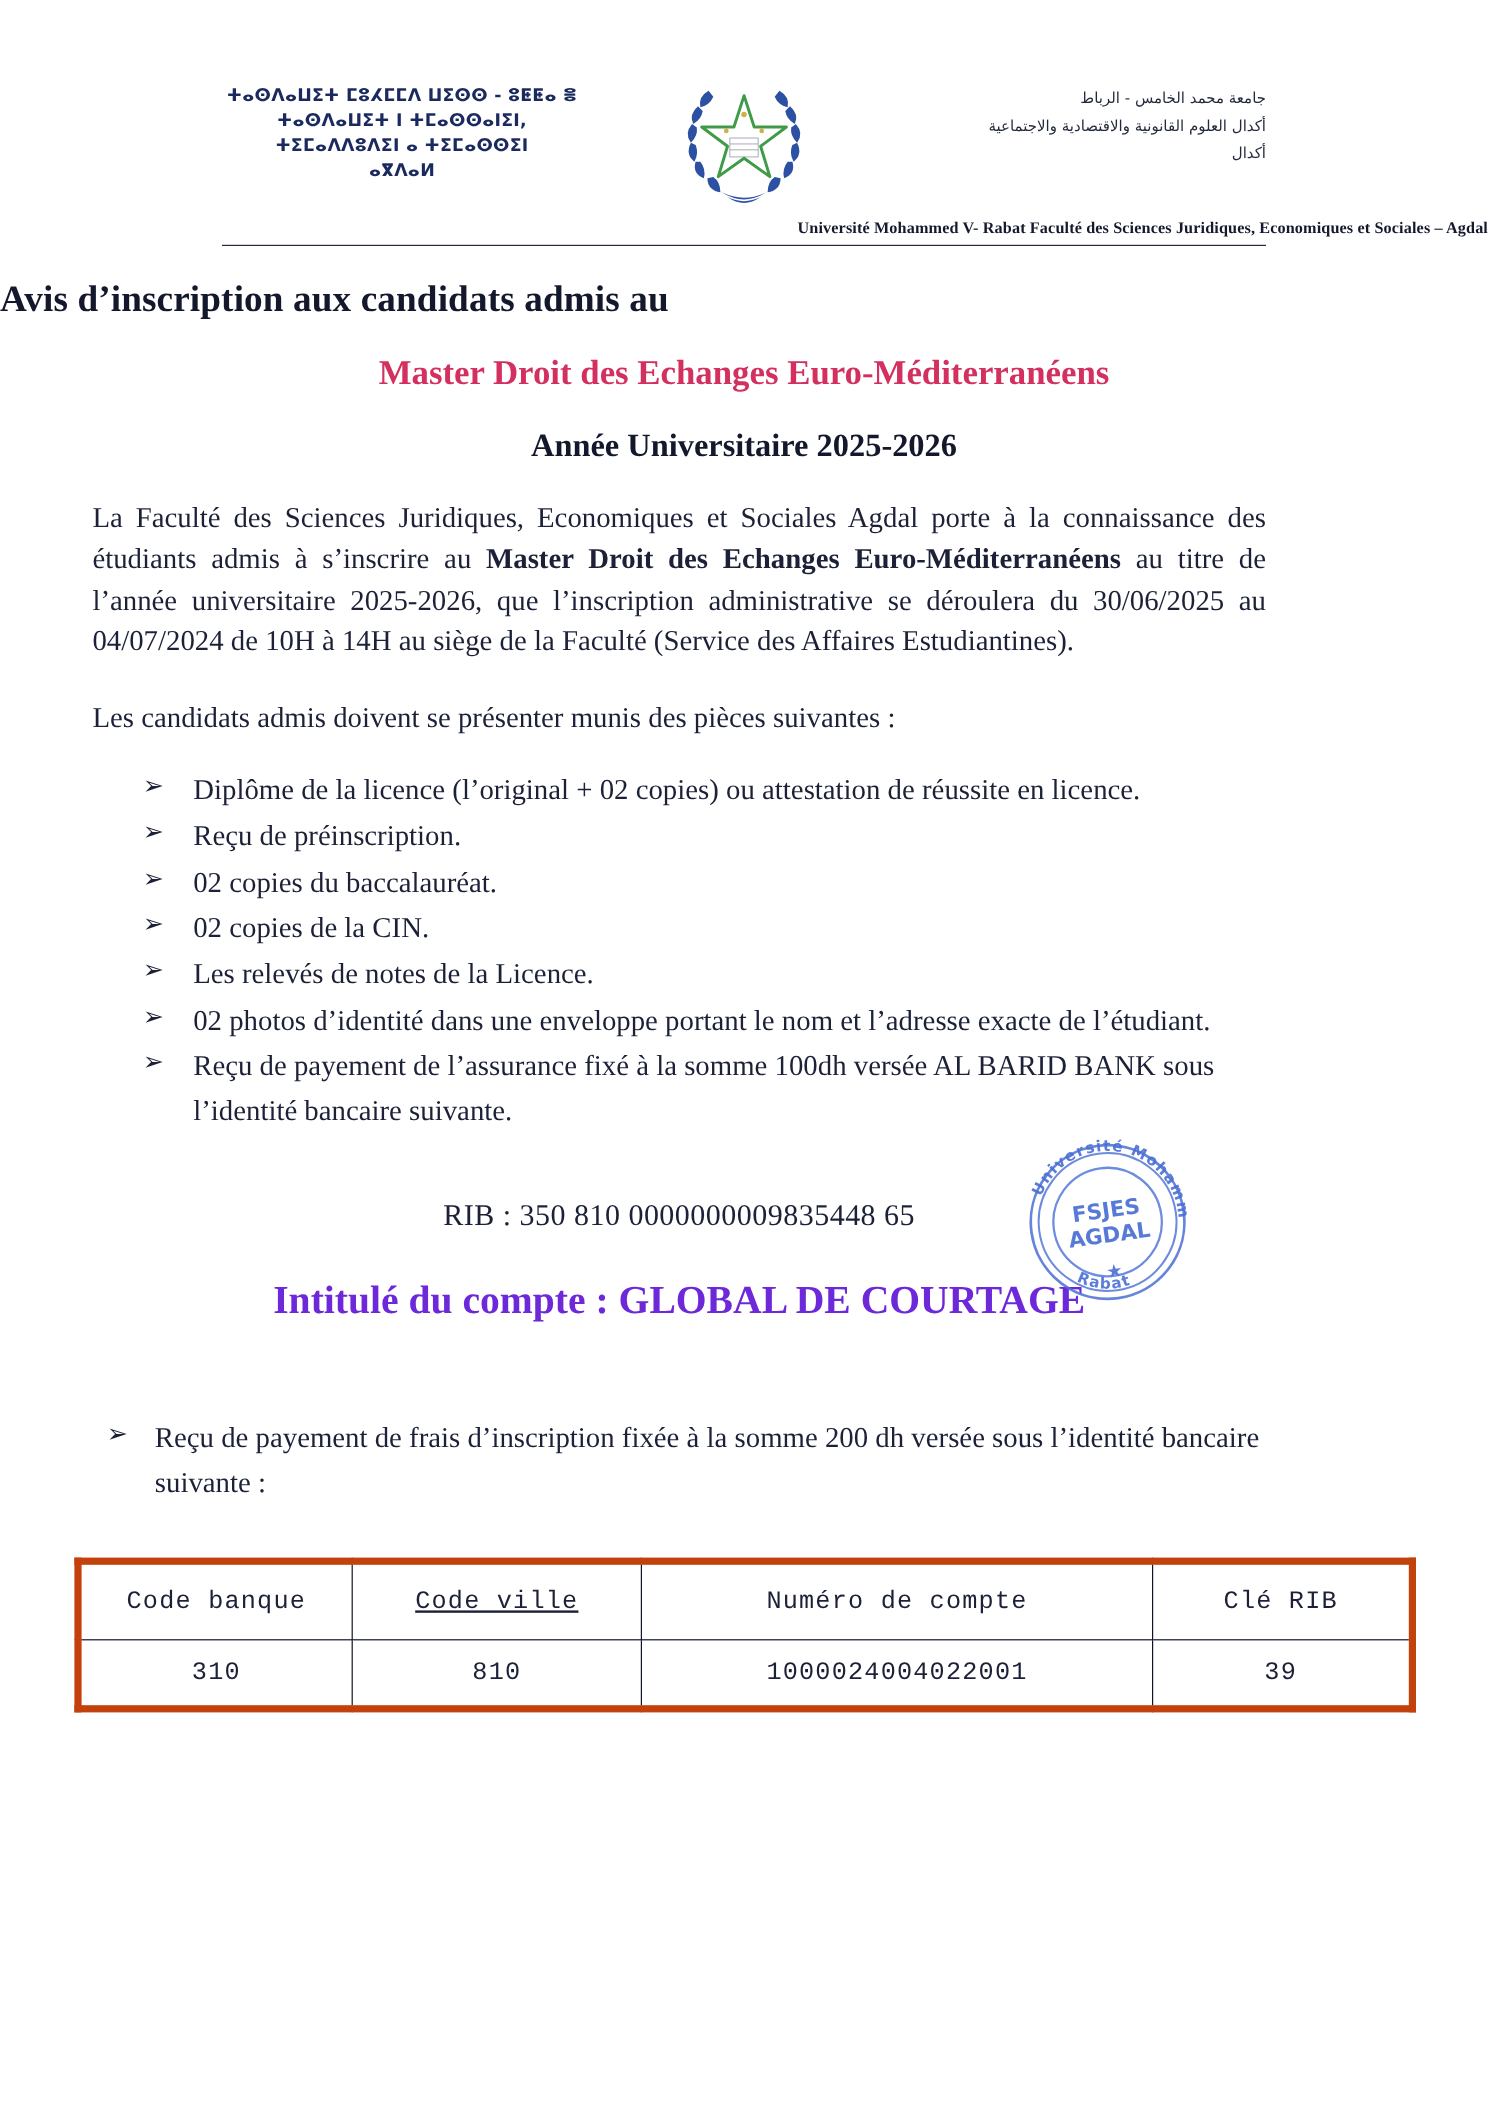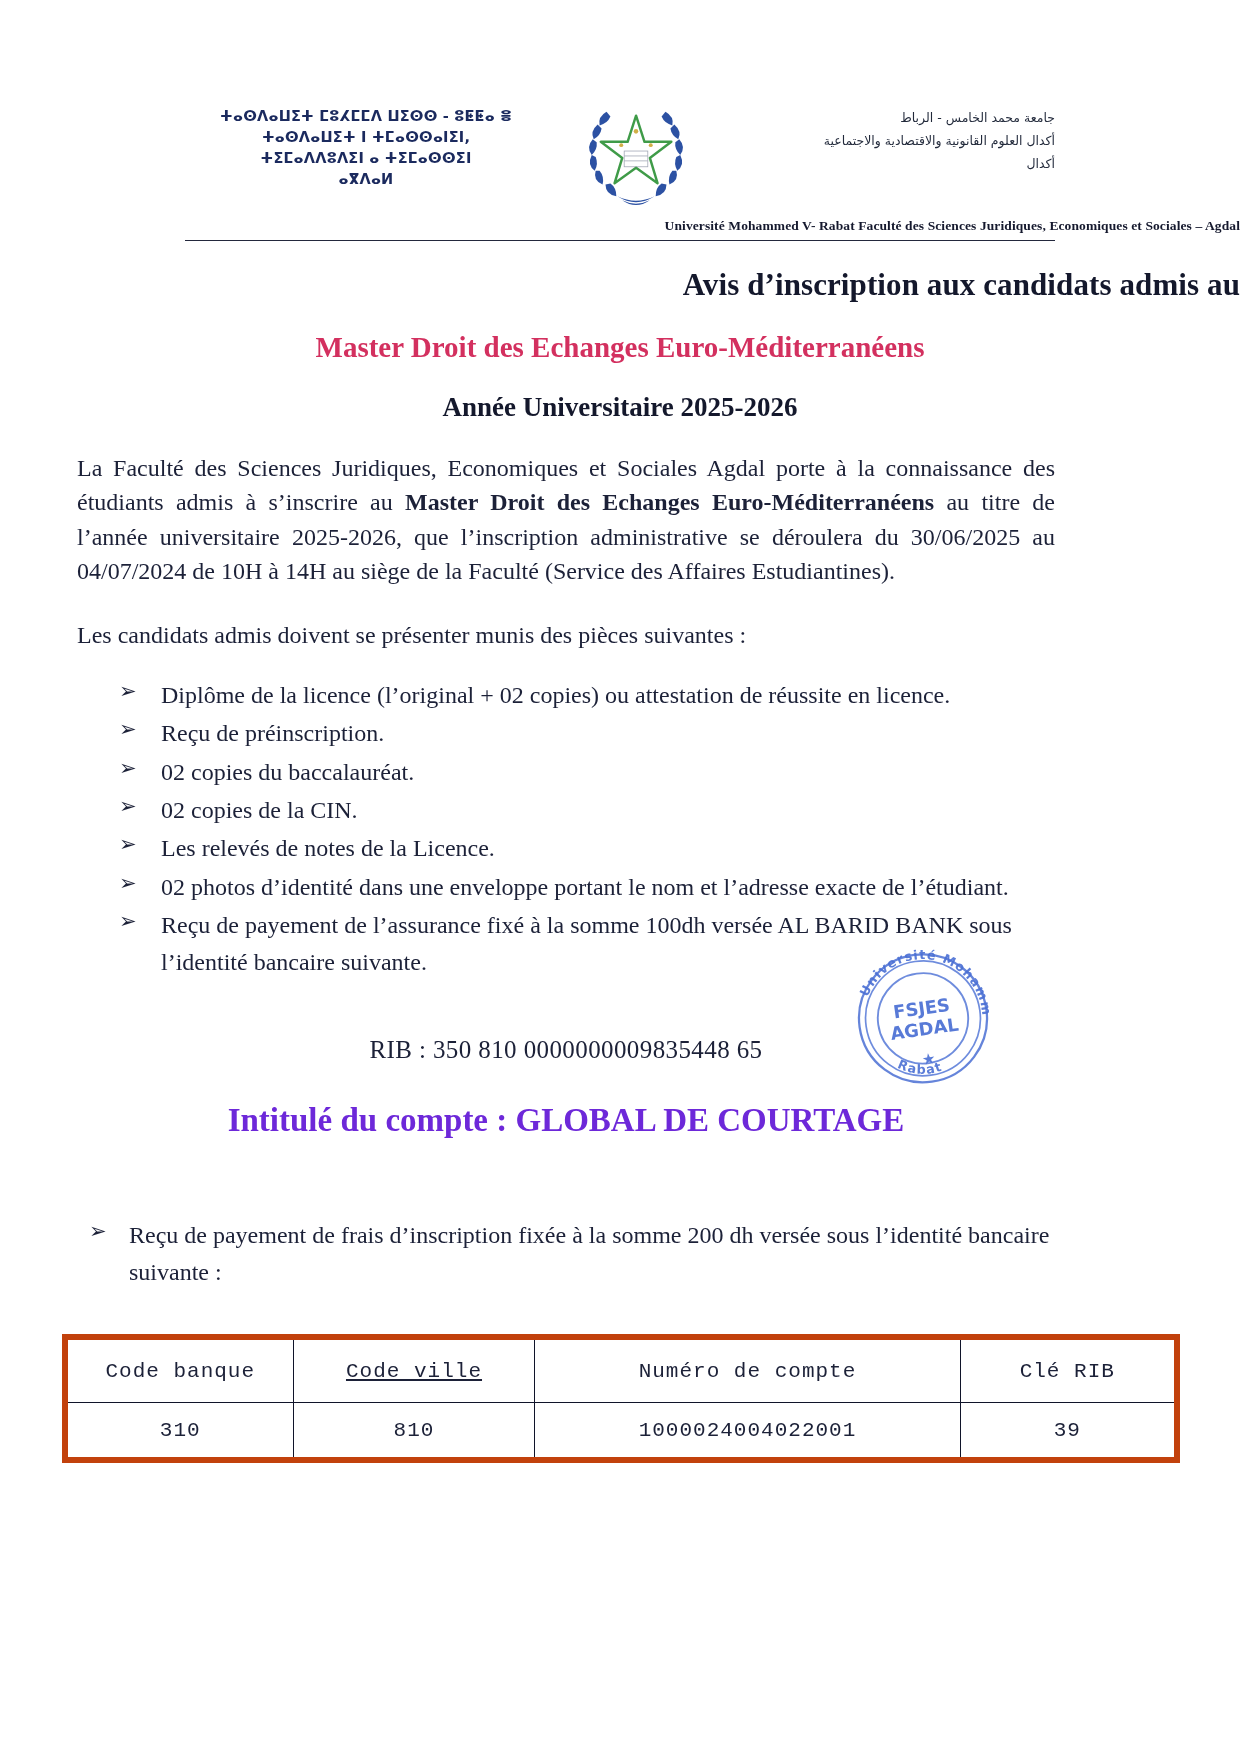--- a/index.html
+++ b/index.html
@@ -9,26 +9,25 @@
     font-family:"Liberation Serif", serif;
     color:#1b1f33;
     position:relative;
     overflow:hidden;
   }
   .page{position:relative;width:1240px;height:1754px;}
 
   
   .header{
     position:relative;
-    padding:98px 185px 0 185px;
+    padding:62px 185px 0 185px;
     display:flex;
     align-items:flex-start;
     justify-content:space-between;
     height:110px;
-    margin-left:31px;
   }
   .hdr-col{width:300px;}
   .hdr-left{
     text-align:center;
     font-family:"DejaVu Sans", sans-serif;
     font-weight:bold;
     font-size:14.5px;
     line-height:1.45;
     color:#1b2a5e;
     letter-spacing:.2px;
@@ -61,21 +60,21 @@
     margin-top:10px;
     letter-spacing:.1px;
   }
   .hdr-rule{
     margin:6px 185px 0 185px;
     border-bottom:1.6px solid #23283d;
   }
 
   
   .title1{
-    text-align:right;
+    text-align:left;
     font-weight:bold;
     font-size:31px;
     margin-top:26px;
     letter-spacing:.1px;
     color:#14182c;
   }
   .title2{
     text-align:center;
     font-weight:bold;
     font-size:29px;

